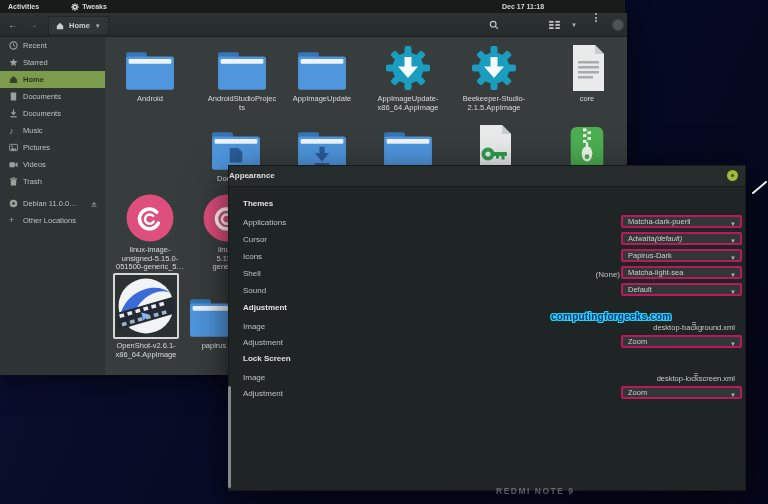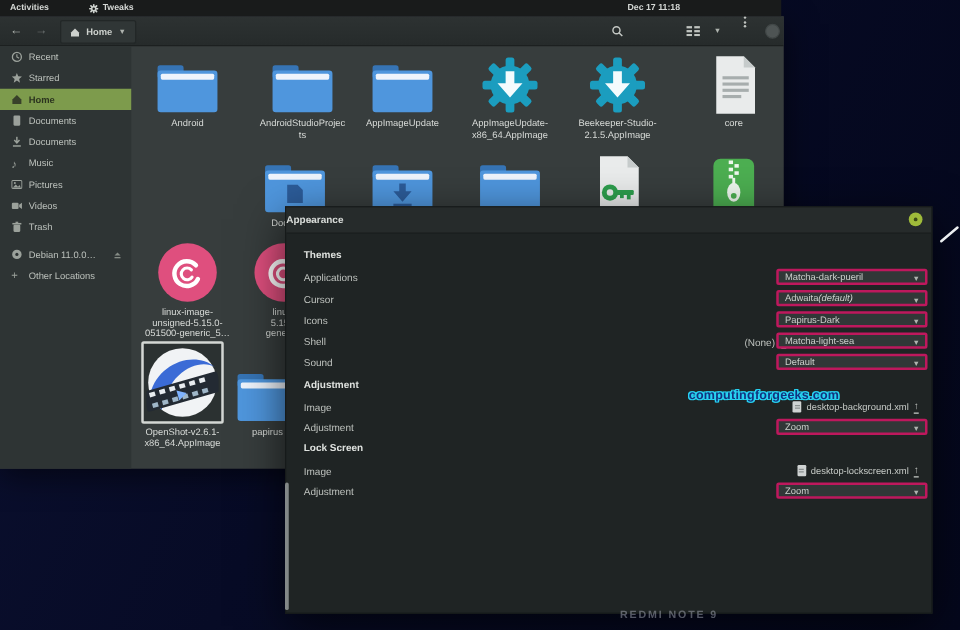--- a/index.html
+++ b/index.html
@@ -54,21 +54,21 @@
     background:#9fbb3a;display:flex;align-items:center;justify-content:center;}
   .dlg-close i{width:3.5px;height:3.5px;border-radius:50%;background:#3c4a16;}
   .drow{position:absolute;left:0;width:100%;height:14px;}
   .dlabel{position:absolute;left:14px;top:3px;font-size:8px;color:#bdc1bd;}
   .dheader{position:absolute;left:14px;font-size:8px;color:#dfe2df;font-weight:bold;}
   .dropdown{position:absolute;left:392px;top:0;width:121px;height:13px;box-sizing:border-box;
     background:#313737;border:2px solid #be185d;border-radius:2px;color:#ccd0cc;font-size:7.5px;
     display:flex;align-items:center;padding-left:5px;}
   .dropdown .caret{position:absolute;right:4px;top:4px;}
   .filebtn{position:absolute;right:10px;top:0;height:13px;display:flex;align-items:center;gap:4px;
-    color:#c7cbc7;font-size:7.5px;}
+    color:#c7cbc7;font-size:7.5px;flex-direction:column;}
   .minidoc{width:7px;height:9px;background:#cfd3d3;border-radius:1px;position:relative;}
   .minidoc:after{content:"";position:absolute;left:1.5px;top:2.5px;width:4px;height:1px;
     background:#8a9090;box-shadow:0 2px 0 #8a9090;}
   .upload{font-size:8px;color:#c7cbc7;border-bottom:1px solid #c7cbc7;line-height:8px;height:9px;}
   .noneblock{position:absolute;right:116px;top:0;height:13px;display:flex;align-items:flex-end;gap:5px;
     color:#bdc1bd;font-size:8px;}
   .dlg-scroll{position:absolute;left:228px;top:386px;width:3px;height:102px;background:#838888;
     border-radius:2px;z-index:6;}
   
   .wm{position:absolute;left:551px;top:295px;z-index:7;font-size:10px;font-weight:bold;

